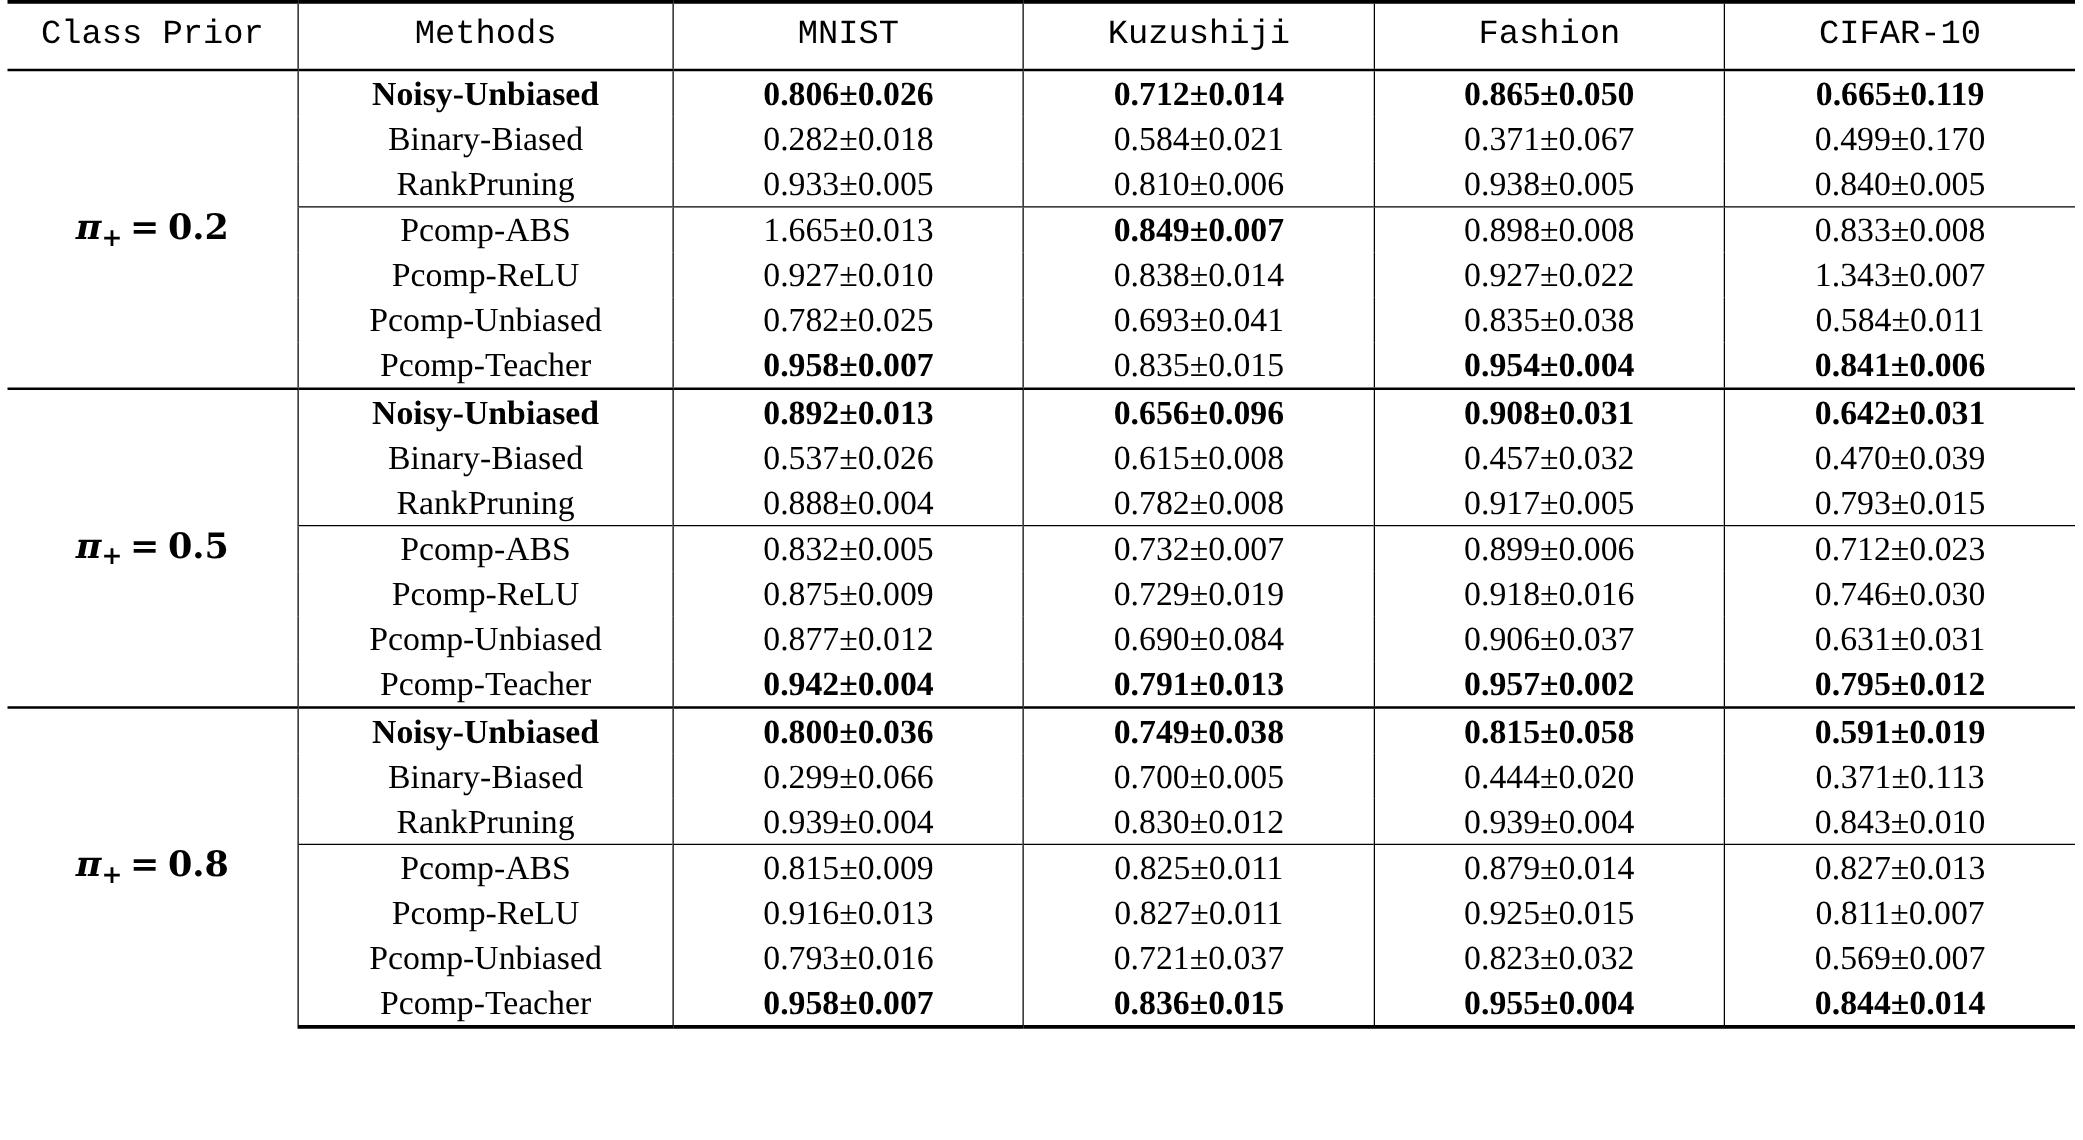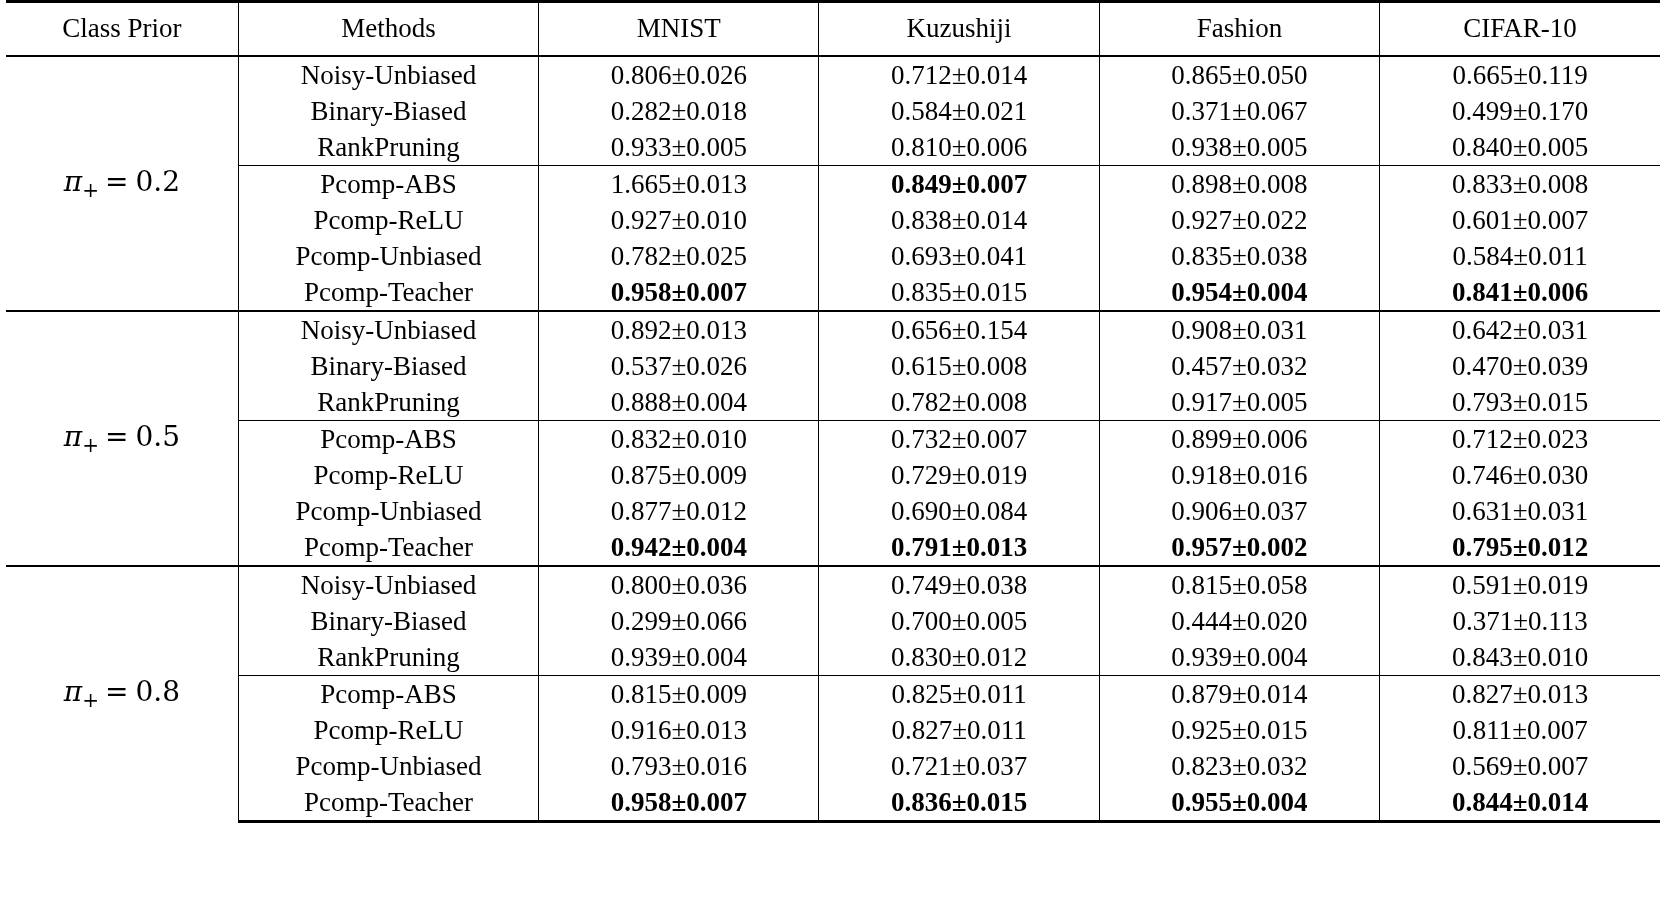--- a/index.html
+++ b/index.html
@@ -31,23 +31,24 @@
     line-height: 1.0;
   }
   tr.botrule > td, tr.botrule > th { border-bottom: 3.5px solid #000; }
 
   tr.header-row > th {
     border-top: 3.5px solid #000;
     border-bottom: 1.6px solid #000;
     padding-top: 7px;
     padding-bottom: 9px;
     font-weight: normal;
-  }
-
-  .blockline > td { border-top: 2.6px solid #000; }
+    font-family: Liberation Mono, monospace;
+  }
+
+  .blockline > td { border-top: 2.6px solid #000; font-weight: bold; }
   .thinline > td  { border-top: 1.6px solid #000; text-align: center; }
 
   
   td, th {
     text-align: center;
     vertical-align: middle;
     padding: 0;
     height: 36px;
     white-space: nowrap;
   }
@@ -140,61 +141,61 @@
           <td class="val vsep-left">1.665±0.013</td>
           <td class="val vsep-left bold">0.849±0.007</td>
           <td class="val vsep-left">0.898±0.008</td>
           <td class="val vsep-left">0.833±0.008</td>
         </tr>
         <tr>
           <td class="method vsep-left">Pcomp-ReLU</td>
           <td class="val vsep-left">0.927±0.010</td>
           <td class="val vsep-left">0.838±0.014</td>
           <td class="val vsep-left">0.927±0.022</td>
-          <td class="val vsep-left">0.601±0.007</td>
+          <td class="val vsep-left">1.343±0.007</td>
         </tr>
         <tr>
           <td class="method vsep-left">Pcomp-Unbiased</td>
           <td class="val vsep-left">0.782±0.025</td>
           <td class="val vsep-left">0.693±0.041</td>
           <td class="val vsep-left">0.835±0.038</td>
           <td class="val vsep-left">0.584±0.011</td>
         </tr>
         <tr>
           <td class="method vsep-left">Pcomp-Teacher</td>
           <td class="val vsep-left bold">0.958±0.007</td>
           <td class="val vsep-left">0.835±0.015</td>
           <td class="val vsep-left bold">0.954±0.004</td>
           <td class="val vsep-left bold">0.841±0.006</td>
         </tr>
         <tr class="blockline">
           <td class="prior-cell" rowspan="7"><span class="math"><span>π</span><span class="sub">+</span><span class="eq">=</span><span class="num">0.5</span></span></td>
           <td class="method vsep-left">Noisy-Unbiased</td>
           <td class="val vsep-left">0.892±0.013</td>
-          <td class="val vsep-left">0.656±0.154</td>
+          <td class="val vsep-left">0.656±0.096</td>
           <td class="val vsep-left">0.908±0.031</td>
           <td class="val vsep-left">0.642±0.031</td>
         </tr>
         <tr>
           <td class="method vsep-left">Binary-Biased</td>
           <td class="val vsep-left">0.537±0.026</td>
           <td class="val vsep-left">0.615±0.008</td>
           <td class="val vsep-left">0.457±0.032</td>
           <td class="val vsep-left">0.470±0.039</td>
         </tr>
         <tr>
           <td class="method vsep-left">RankPruning</td>
           <td class="val vsep-left">0.888±0.004</td>
           <td class="val vsep-left">0.782±0.008</td>
           <td class="val vsep-left">0.917±0.005</td>
           <td class="val vsep-left">0.793±0.015</td>
         </tr>
         <tr class="thinline">
           <td class="method vsep-left">Pcomp-ABS</td>
-          <td class="val vsep-left">0.832±0.010</td>
+          <td class="val vsep-left">0.832±0.005</td>
           <td class="val vsep-left">0.732±0.007</td>
           <td class="val vsep-left">0.899±0.006</td>
           <td class="val vsep-left">0.712±0.023</td>
         </tr>
         <tr>
           <td class="method vsep-left">Pcomp-ReLU</td>
           <td class="val vsep-left">0.875±0.009</td>
           <td class="val vsep-left">0.729±0.019</td>
           <td class="val vsep-left">0.918±0.016</td>
           <td class="val vsep-left">0.746±0.030</td>

